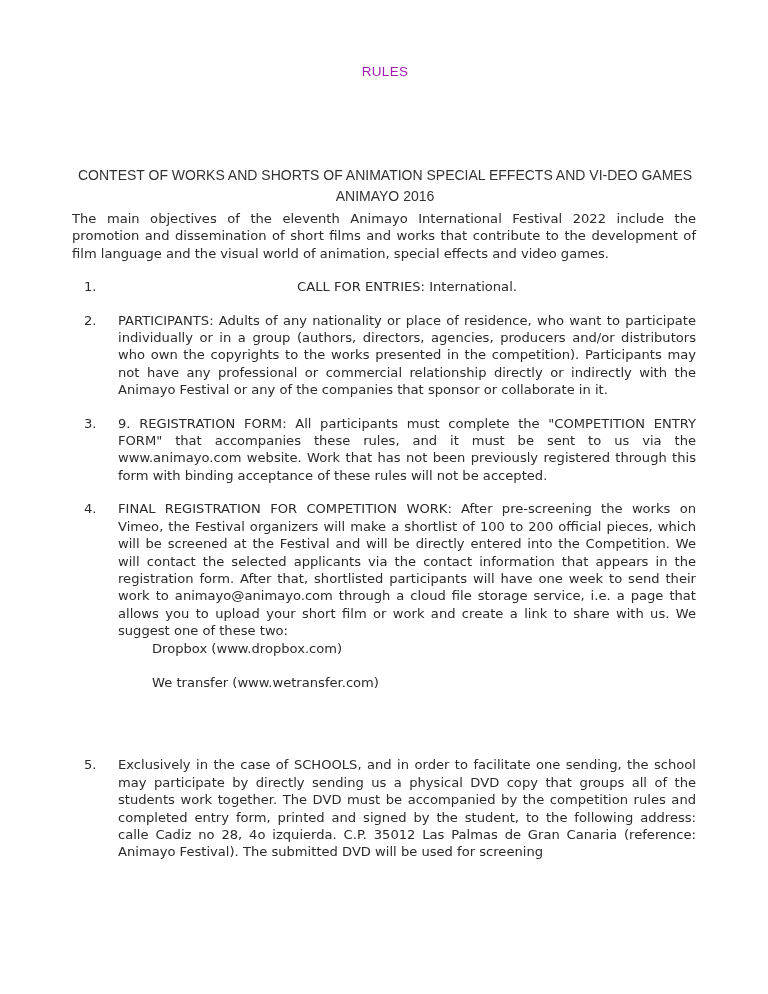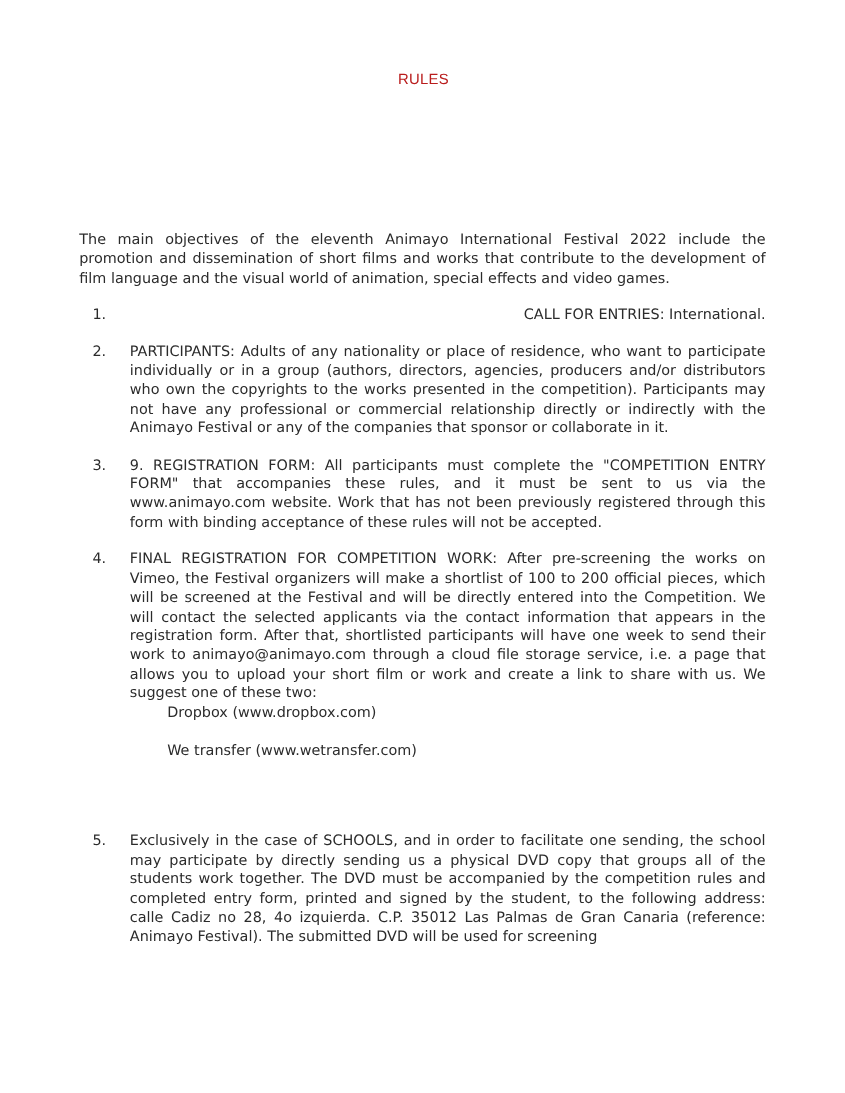--- a/index.html
+++ b/index.html
@@ -24,21 +24,21 @@
   
   .doc-title {
     position: absolute;
     top: 64px;
     left: 74px;
     width: 622px;
     text-align: center;
     font-family: "Liberation Sans", sans-serif;
     font-size: 13.5px;
     letter-spacing: 0.3px;
-    color: #b91c1c;
+    color: #a21caf;
   }
   
   .section-heading {
     position: absolute;
     top: 165px;
     left: 72px;
     width: 626px;
     text-align: center;
     font-family: "Liberation Sans", sans-serif;
     font-size: 14px;
@@ -82,21 +82,21 @@
     line-height: 17.4px;
     text-align: left;
   }
   ol.rules-list > li .li-text {
     display: block;
     text-align: justify;
     text-justify: inter-word;
     hyphens: manual;
   }
   ol.rules-list > li .li-text.no-justify {
-    text-align: right;
+    text-align: center;
   }
   
   .sub-block {
     padding-left: 34px;
   }
   .sub-block .sub-line {
     font-size: 13.1px;
     line-height: 17.4px;
     margin-bottom: 17px;
     text-align: left;
@@ -113,20 +113,21 @@
     height: 32px;
   }
 </style>
 </head>
 <body>
 
 <div class="page">
 
   <div class="doc-title">RULES</div>
 
+  <div class="section-heading">CONTEST OF WORKS AND SHORTS OF ANIMATION SPECIAL EFFECTS AND VI-DEO GAMES ANIMAYO 2016</div>
 
   <div class="content">
 
     <p class="intro">The main objectives of the eleventh Animayo International Festival 2022 include the promotion and dissemination of short films and works that contribute to the development of film language and the visual world of animation, special effects and video games.</p>
 
     <ol class="rules-list">
 
       <li>
         <span class="marker">1.</span>
         <span class="li-text no-justify">CALL FOR ENTRIES: International.</span>

